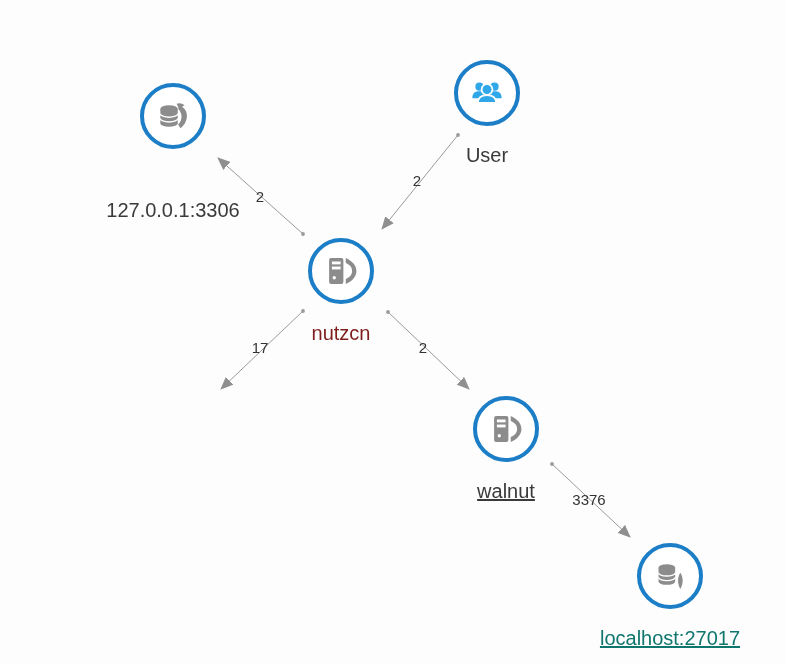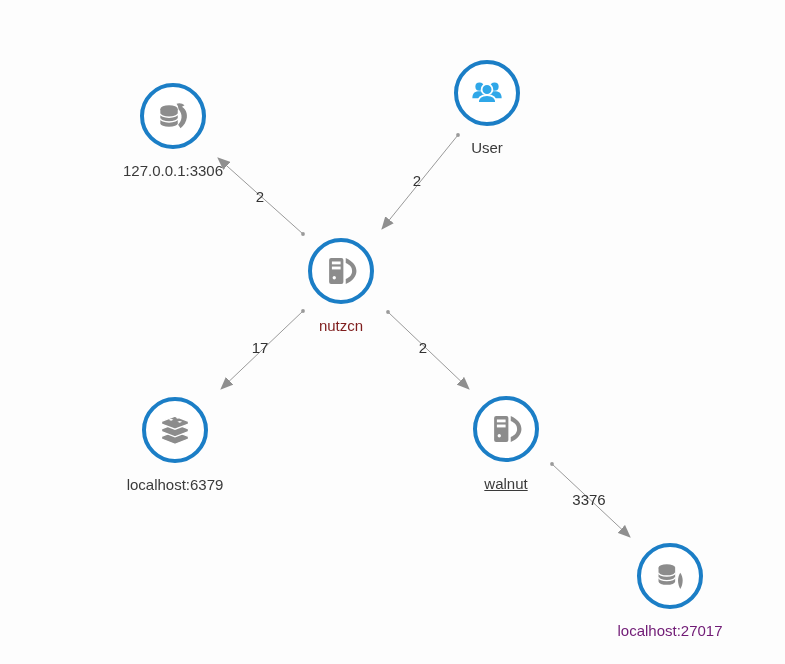--- a/index.html
+++ b/index.html
@@ -19,22 +19,22 @@
   }
   .node-circle{
     width:66px;height:66px;box-sizing:border-box;
     border-radius:50%;
     border:4px solid #1b7ec6;
     background:#ffffff;
     display:flex;align-items:center;justify-content:center;
   }
   .node-icon{width:38px;height:38px;display:block;}
   .node-label{
-    margin-top:13px;
-    font-size:15px;
+    margin-top:20px;
+    font-size:20px;
     line-height:18px;
     color:#3a3a3a;
     white-space:nowrap;
   }
   .edge-line{stroke-width:1;fill:none;}
   .edge-label{
     font-family:"Liberation Sans",sans-serif;
     font-size:15px;
     text-anchor:middle;
     dominant-baseline:central;
@@ -126,54 +126,46 @@
     </svg>
   <div id="nodes-layer">
       <div class="node" style="left: 402px; top: 60px;">
         <div class="node-circle" style="border-color: rgb(27, 126, 198); background: rgb(255, 255, 255);">
           <svg class="node-icon" viewBox="0 0 48 48" style="color: rgb(47, 167, 232);">
             <use href="#sym-users-icon" xlink:href="#sym-users-icon"></use>
           </svg>
         </div>
         <div class="node-label" style="color: rgb(58, 58, 58);">User</div>
       </div>
-      <div class="node" style="left: 88px; top: 83px;">
+      <div class="node" style="left: 88px; top: 83px; gap: 32px;">
         <div class="node-circle" style="border-color: rgb(27, 126, 198); background: rgb(255, 255, 255);">
           <svg class="node-icon" viewBox="0 0 48 48" style="color: rgb(140, 140, 140);">
             <use href="#sym-mysql-database-icon" xlink:href="#sym-mysql-database-icon"></use>
           </svg>
         </div>
         <div class="node-label" style="color: rgb(58, 58, 58);">127.0.0.1:3306</div>
       </div>
       <div class="node" style="left: 256px; top: 238px;">
         <div class="node-circle" style="border-color: rgb(27, 126, 198); background: rgb(255, 255, 255);">
           <svg class="node-icon" viewBox="0 0 48 48" style="color: rgb(140, 140, 140);">
             <use href="#sym-server-icon" xlink:href="#sym-server-icon"></use>
           </svg>
         </div>
         <div class="node-label" style="color: #7f1d1d;">nutzcn</div>
       </div>
-      <div class="node" style="left: 90px; top: 397px;">
-        <div class="node-circle" style="border-color: rgb(27, 126, 198); background: rgb(255, 255, 255);">
-          <svg class="node-icon" viewBox="0 0 48 48" style="color: rgb(140, 140, 140);">
-            <use href="#sym-redis-icon" xlink:href="#sym-redis-icon"></use>
-          </svg>
-        </div>
-        <div class="node-label" style="color: rgb(58, 58, 58);">localhost:6379</div>
-      </div>
       <div class="node" style="left: 421px; top: 396px;">
         <div class="node-circle" style="border-color: rgb(27, 126, 198); background: rgb(255, 255, 255);">
           <svg class="node-icon" viewBox="0 0 48 48" style="color: rgb(140, 140, 140);">
             <use href="#sym-server-icon" xlink:href="#sym-server-icon"></use>
           </svg>
         </div>
         <div class="node-label" style="color: rgb(58, 58, 58); text-decoration: underline;">walnut</div>
       </div>
       <div class="node" style="left: 585px; top: 543px;">
         <div class="node-circle" style="border-color: rgb(27, 126, 198); background: rgb(255, 255, 255);">
           <svg class="node-icon" viewBox="0 0 48 48" style="color: rgb(140, 140, 140);">
             <use href="#sym-mongodb-database-icon" xlink:href="#sym-mongodb-database-icon"></use>
           </svg>
         </div>
-        <div class="node-label" style="color: #701a75;">localhost:27017</div>
+        <div class="node-label" style="color: #0f766e; text-decoration: underline;">localhost:27017</div>
       </div>
     </div>
 </div>
 
 </body></html>

